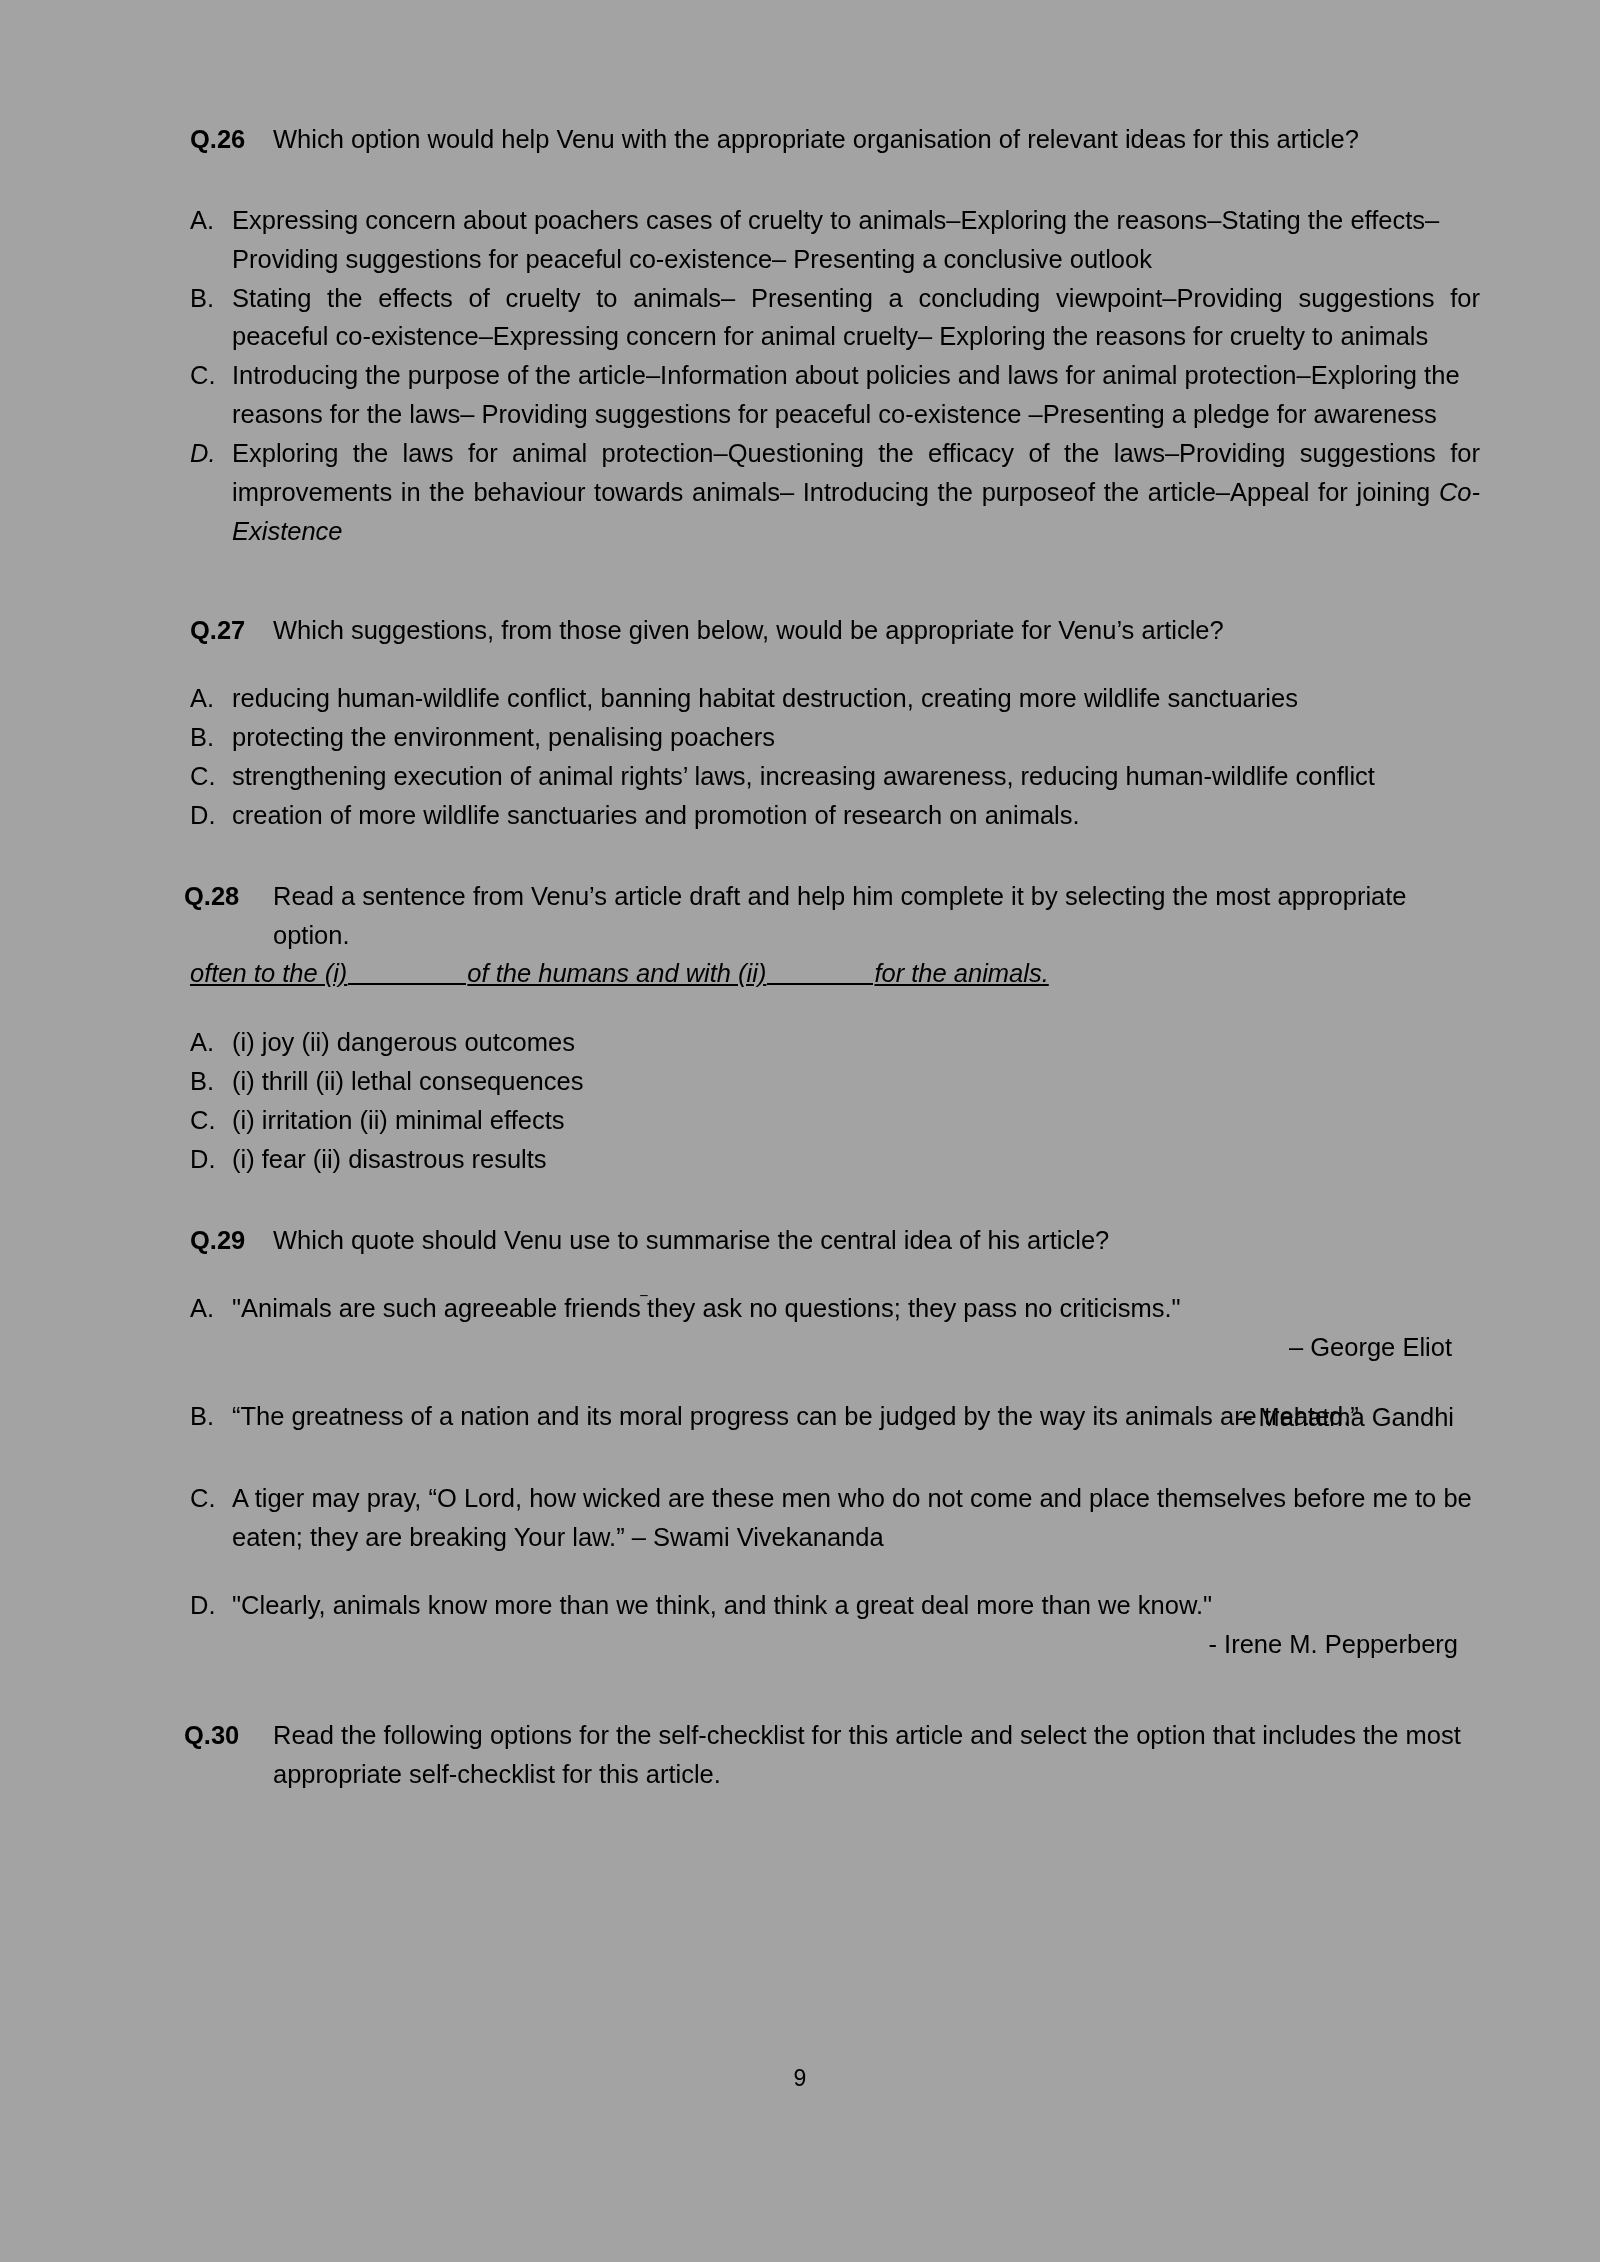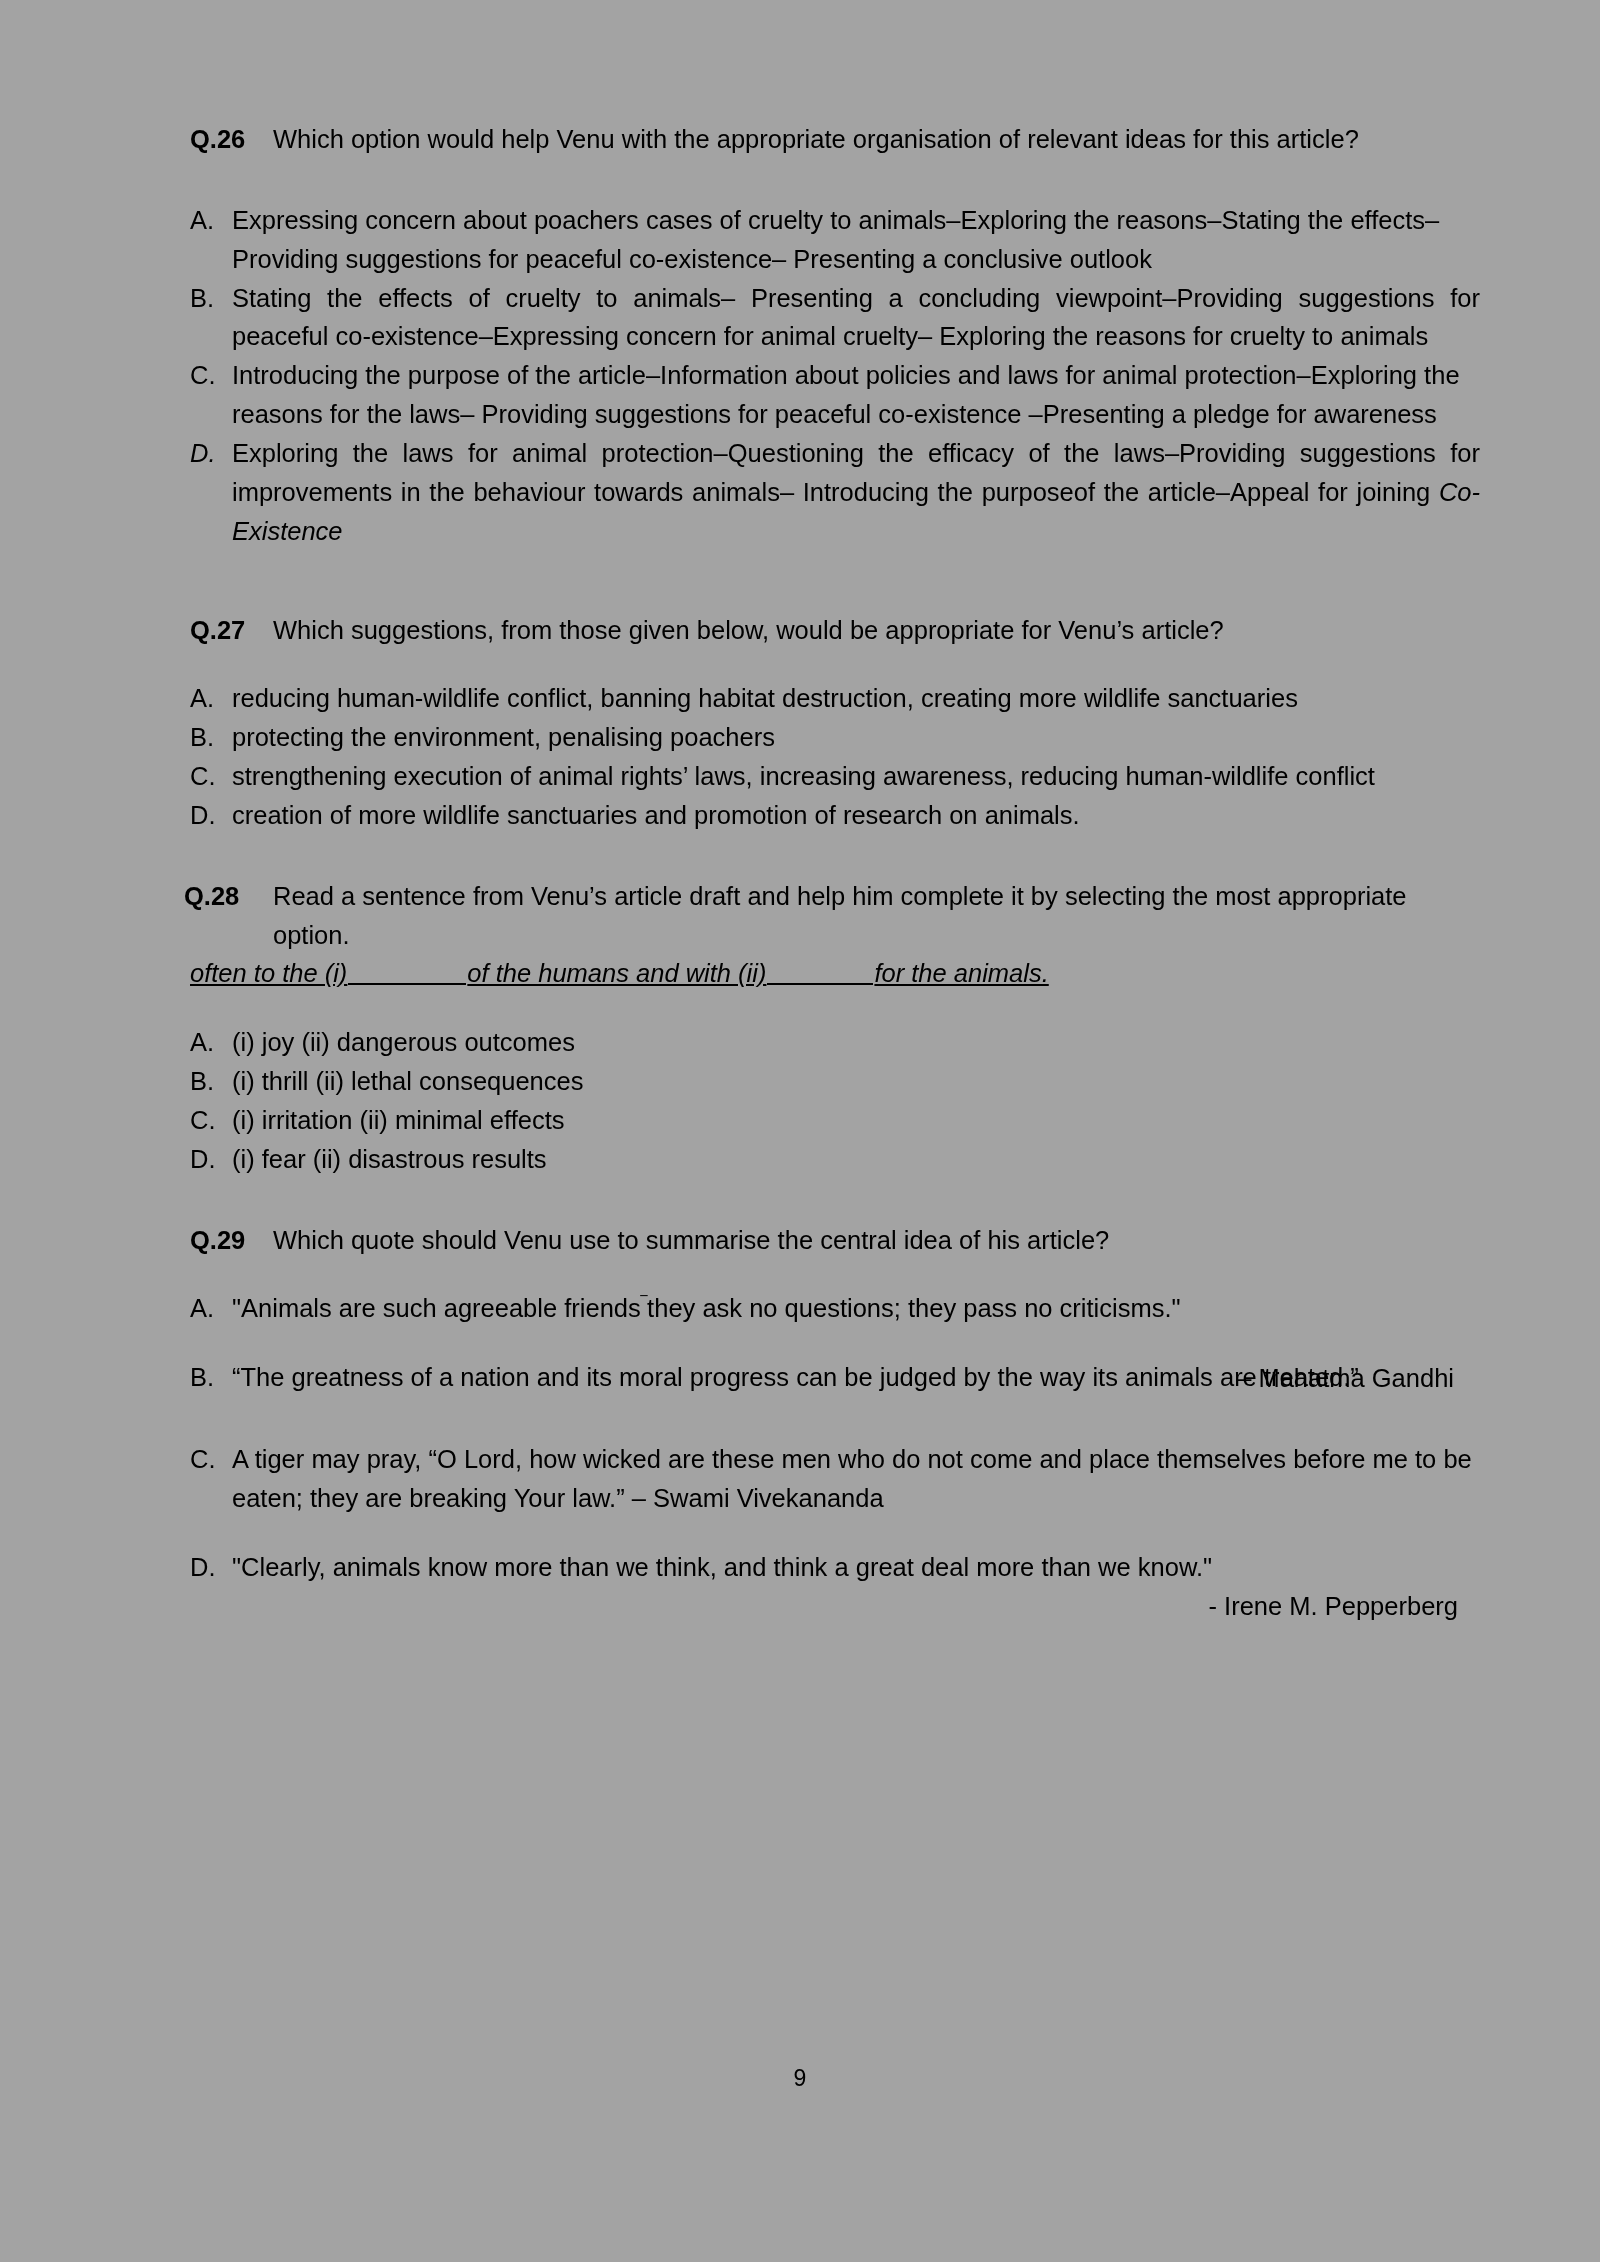--- a/index.html
+++ b/index.html
@@ -237,20 +237,21 @@
         <span class="qnum w72">Q.29</span>
         <span class="qtext">Which quote should Venu use to summarise the central idea of his article?</span>
       </div>
 
       <div class="spacer-md"></div>
 
       <div class="quote-opt">
         <span class="letter">A.</span>
         <span class="qbody">
           <span>"Animals are such agreeable friends</span><span class="raised-dash">‾</span><span>they ask no questions; they pass no criticisms."</span>
+          <div class="attrib">–  George Eliot</div>
         </span>
       </div>
 
       <div class="spacer-md"></div>
 
       <div class="quote-opt">
         <span class="letter">B.</span>
         <span class="qbody">
           <span>“The greatness of a nation and its moral progress can be judged by the way its animals are treated.”</span>
           <span class="attrib" style="display:inline-block;float:right;margin-top:-38px;padding-right:26px;">– Mahatma Gandhi</span>
@@ -273,17 +274,23 @@
         <span class="qbody">
           <span>"Clearly, animals know more than we think, and think a great deal more than we know."</span>
           <div class="attrib right-far">- Irene M. Pepperberg</div>
         </span>
       </div>
     </div>
 
     <div class="spacer-lg"></div>
     <div class="spacer-xs"></div>
 
+    <div class="qblock">
+      <div class="qhead" style="margin-left:-6px;">
+        <span class="qnum" style="width:78px;">Q.30</span>
+        <span class="qtext">Read the following options for the self-checklist for this article and select the option that includes the most appropriate self-checklist for this article.</span>
+      </div>
+    </div>
 
   </div>
 
   <div class="pagenum">9</div>
 </div>
 
 </body></html>

